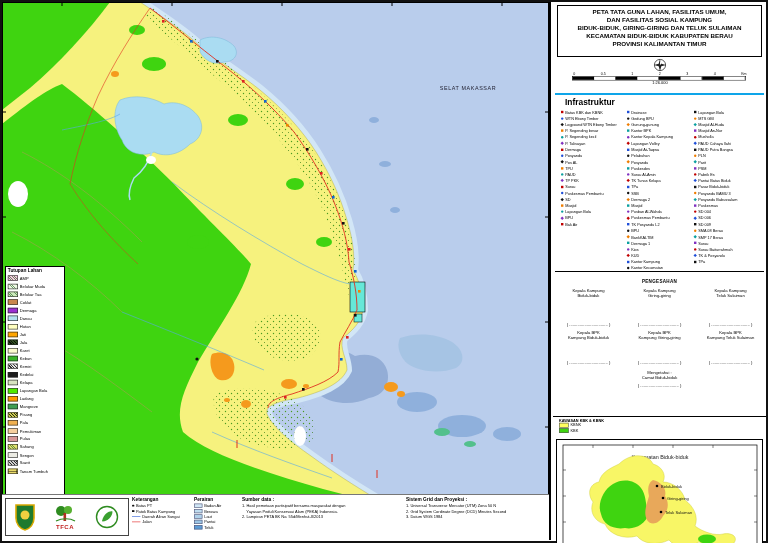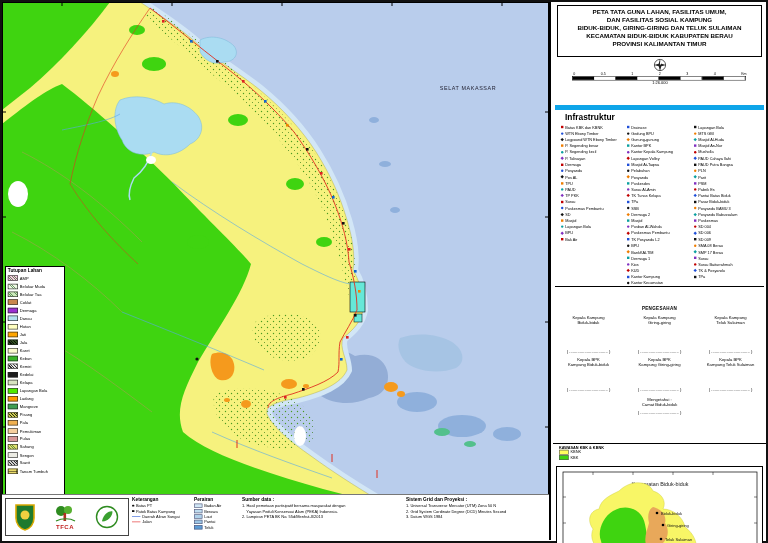--- a/index.html
+++ b/index.html
@@ -41,21 +41,21 @@
   #title-box{margin:3px 4px 0;border:1.8px solid #000;height:50px;overflow:hidden;}
   #title-box .tline{font-size:10.4px;font-weight:bold;text-align:center;line-height:13px;}
   #compass-row{height:15px;display:flex;justify-content:center;align-items:center;}
   #scale-area{height:17px;position:relative;overflow:visible;}
   #scale-inner{margin-left:19px;width:293px;}
   #scale-ticks{display:flex;justify-content:space-between;font-size:6px;height:7px;padding:0 2px;}
   #scale-bar{display:flex;border:1px solid #000;height:5px;width:288px;}
   .seg{flex:1;background:#000;border-right:.6px solid #000;}
   .seg.w{background:#fff;}
   #scale-meta{text-align:center;font-size:6.6px;height:9px;}
-  #infra-box{margin:16px 2px;border-top:5px solid #0ea5e9;border-bottom:1px solid #000;height:176px;overflow:hidden;}
+  #infra-box{margin:4px 2px;border-top:2px solid #0ea5e9;border-bottom:1px solid #000;height:176px;overflow:hidden;}
   #infra-box .hd{font-size:8.4px;font-weight:bold;padding:2px 0 1px 10px;}
   #infra-cols{display:flex;padding:1px 4px 0 6px;}
   .infra-col-outer{width:33.3%;}
   .irow{display:flex;align-items:center;height:10.4px;}
   .mark{width:4px;height:4px;margin-right:3px;flex:0 0 auto;}
   .ilab{font-size:6.4px;white-space:nowrap;}
   #pengesahan-box{height:140px;border-bottom:1px solid #000;overflow:hidden;}
   #pg-inner{text-align:center;}
   #pg-inner .hd{font-size:7.6px;font-weight:bold;letter-spacing:.5px;margin-top:3px;}
   .pg-grid{display:grid;grid-template-columns:1fr 1fr 1fr;margin-top:5px;}

